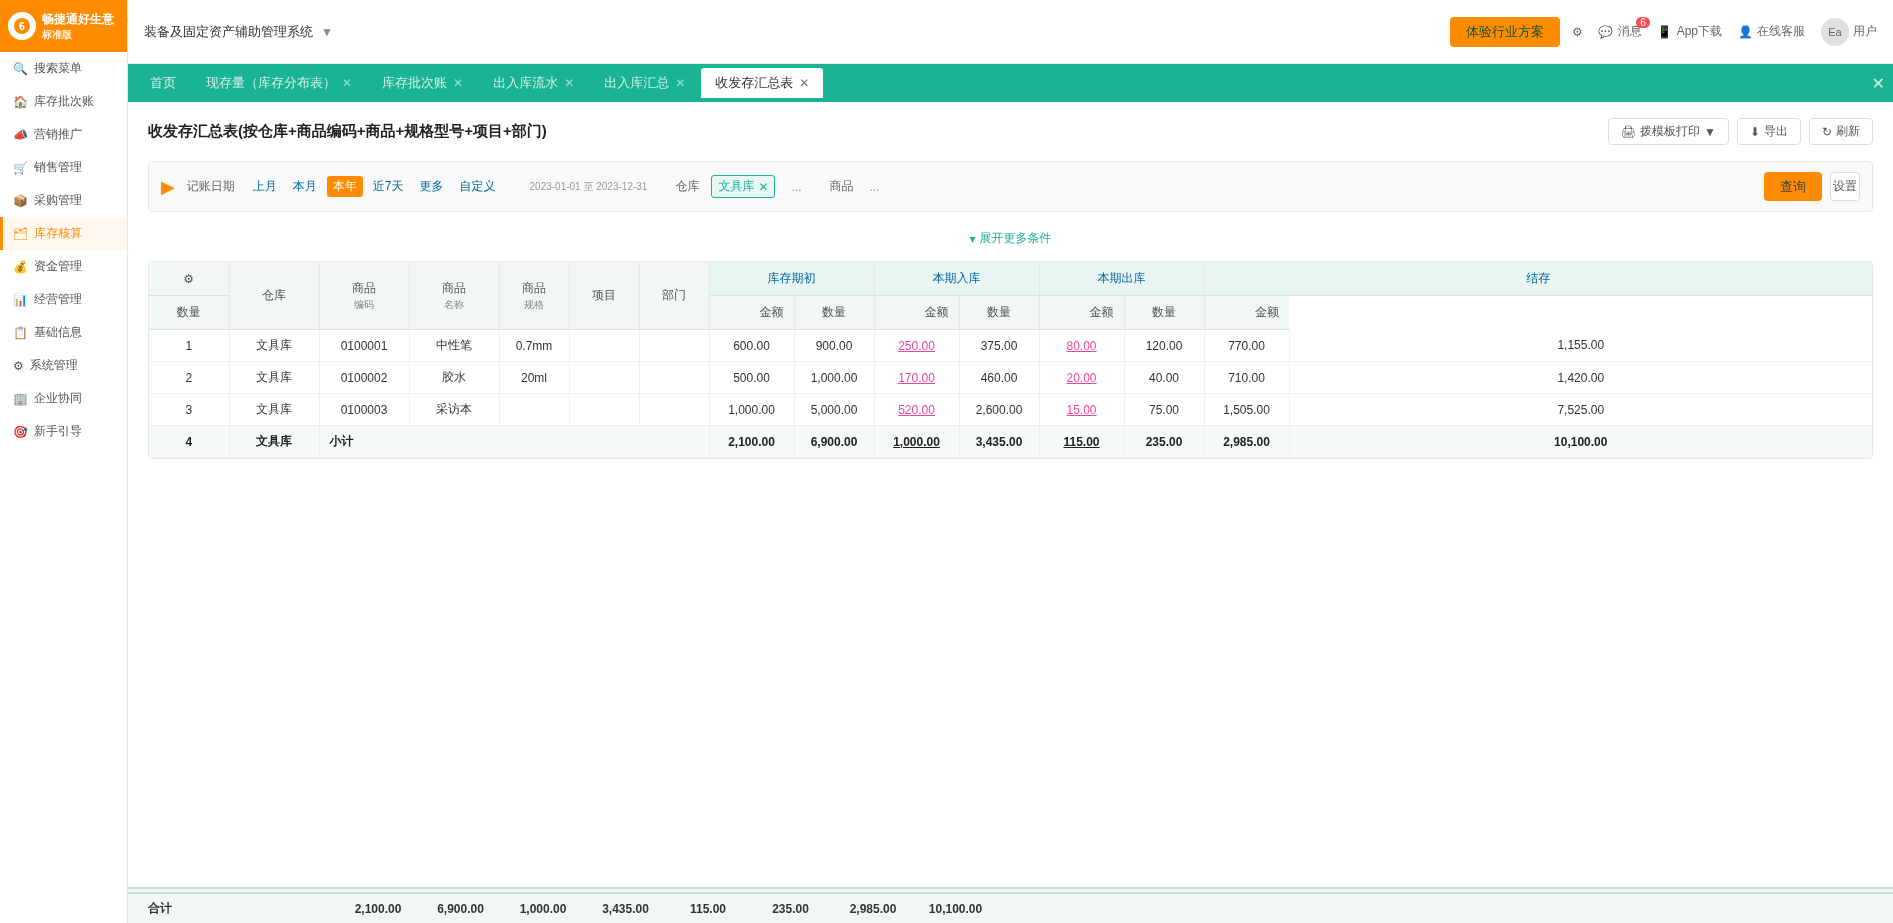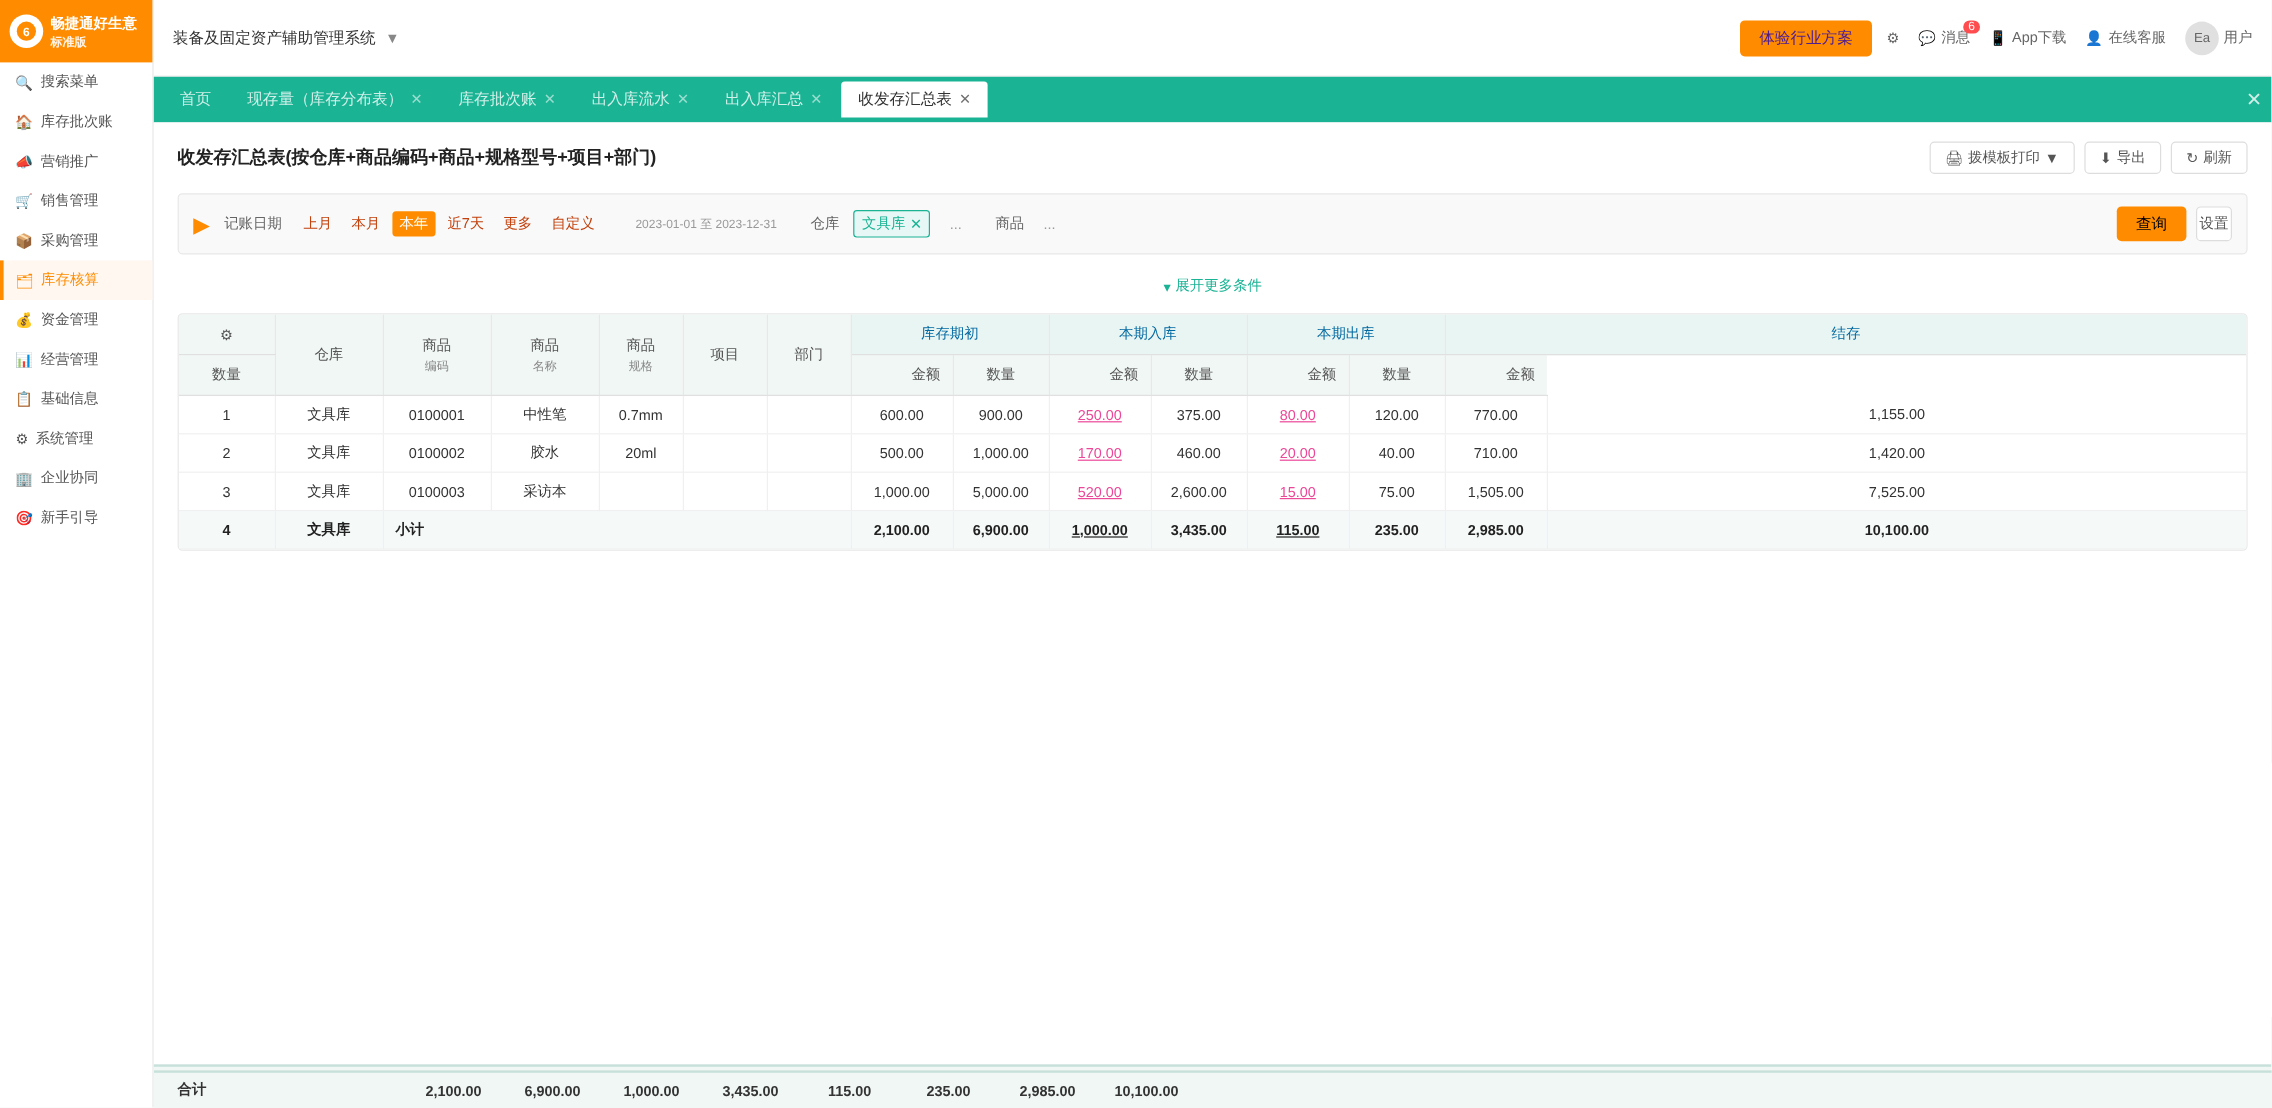--- a/index.html
+++ b/index.html
@@ -12,21 +12,21 @@
     .sidebar-logo-icon svg { width: 20px; height: 20px; }
     .sidebar-item { display: flex; flex-direction: column; align-items: center; padding: 10px 4px; cursor: pointer; color: #555; font-size: 12px; gap: 4px; border-left: 3px solid transparent; }
     .sidebar-item.active { background: #fff7f0; color: #ff8c00; border-left-color: #ff8c00; }
 
     
     .main { flex: 1; display: flex; flex-direction: column; overflow: hidden; }
 
     
     .topbar { background: #fff; height: 64px; display: flex; align-items: center; padding: 0 16px; border-bottom: 1px solid #e8e8e8; gap: 12px; }
     .topbar-title { font-size: 13px; color: #333; flex: 1; display: flex; align-items: center; gap: 8px; }
-    .topbar-btn-primary { background: #ff8c00; color: #4c1d95; border: none; border-radius: 4px; padding: 6px 16px; font-size: 13px; cursor: pointer; }
+    .topbar-btn-primary { background: #ff8c00; color: #14532d; border: none; border-radius: 4px; padding: 6px 16px; font-size: 13px; cursor: pointer; }
     .topbar-icons { display: flex; align-items: center; gap: 16px; color: #666; font-size: 12px; }
     .topbar-icon-item { display: flex; align-items: center; gap: 4px; cursor: pointer; position: relative; }
     .badge { background: #ff4d4f; color: #fff; border-radius: 10px; font-size: 10px; padding: 0 4px; position: absolute; top: -6px; right: -8px; }
     .user-avatar { width: 28px; height: 28px; background: #e0e0e0; border-radius: 50%; display: flex; align-items: center; justify-content: center; font-size: 11px; color: #666; }
 
     
     .tabbar { background: #1ab394; display: flex; align-items: center; height: 38px; padding: 0 8px; gap: 2px; }
     .tab { padding: 6px 14px; color: rgba(255,255,255,0.8); font-size: 13px; cursor: pointer; border-radius: 3px 3px 0 0; display: flex; align-items: center; gap: 6px; }
     .tab.active { background: #fff; color: #333; border-radius: 3px 3px 0 0; }
     .tab-close { font-size: 12px; color: inherit; opacity: 0.7; cursor: pointer; }
@@ -39,29 +39,29 @@
     
     .page-title { font-size: 15px; font-weight: bold; color: #333; margin-bottom: 16px; display: flex; align-items: center; justify-content: space-between; }
     .page-title-actions { display: flex; gap: 8px; }
     .btn-outline { border: 1px solid #ddd; background: #fff; border-radius: 4px; padding: 4px 12px; font-size: 12px; cursor: pointer; color: #555; display: flex; align-items: center; gap: 4px; }
 
     
     .filter-bar { display: flex; align-items: center; gap: 12px; padding: 10px 12px; background: #f9f9f9; border: 1px solid #e8e8e8; border-radius: 4px; margin-bottom: 12px; }
     .filter-arrow { color: #ff8c00; font-size: 18px; cursor: pointer; }
     .filter-label { color: #666; font-size: 12px; white-space: nowrap; }
     .filter-date-group { display: flex; align-items: center; gap: 4px; font-size: 12px; color: #555; }
-    .filter-date-btn { padding: 2px 6px; border-radius: 3px; cursor: pointer; color: #c2410c; }
+    .filter-date-btn { padding: 2px 6px; border-radius: 3px; cursor: pointer; color: #0369a1; }
     .filter-date-btn.active { background: #ff8c00; color: #fff; border-radius: 3px; }
     .filter-warehouse-label { color: #666; font-size: 12px; margin-left: 16px; }
     .filter-tag { background: #e6f7f5; border: 1px solid #1ab394; border-radius: 3px; padding: 2px 6px; font-size: 12px; color: #1ab394; display: flex; align-items: center; gap: 4px; }
     .filter-tag-close { cursor: pointer; font-size: 12px; color: #1ab394; }
     .filter-more { color: #999; font-size: 12px; cursor: pointer; margin-left: 4px; }
     .filter-product-label { color: #666; font-size: 12px; margin-left: 16px; }
     .filter-actions { margin-left: auto; display: flex; gap: 8px; }
-    .btn-query { background: #ff8c00; color: #000000; border: none; border-radius: 4px; padding: 5px 16px; font-size: 13px; cursor: pointer; }
+    .btn-query { background: #ff8c00; color: #404040; border: none; border-radius: 4px; padding: 5px 16px; font-size: 13px; cursor: pointer; }
     .btn-settings { border: 1px solid #ddd; background: #fff; border-radius: 4px; padding: 5px 2px; font-size: 12px; cursor: pointer; color: #555; }
 
     
     .expand-more { text-align: center; padding: 6px; color: #1ab394; font-size: 12px; cursor: pointer; display: flex; align-items: center; justify-content: center; gap: 4px; margin-bottom: 8px; }
 
     
     .table-wrapper { border: 1px solid #e8e8e8; border-radius: 4px; overflow: hidden; }
     table { width: 100%; border-collapse: collapse; font-size: 12px; }
     thead tr { background: #f0f7f5; }
     th { padding: 8px 10px; text-align: center; color: #555; font-weight: normal; border-bottom: 1px solid #e0e0e0; border-right: 1px solid #e8e8e8; white-space: nowrap; }

